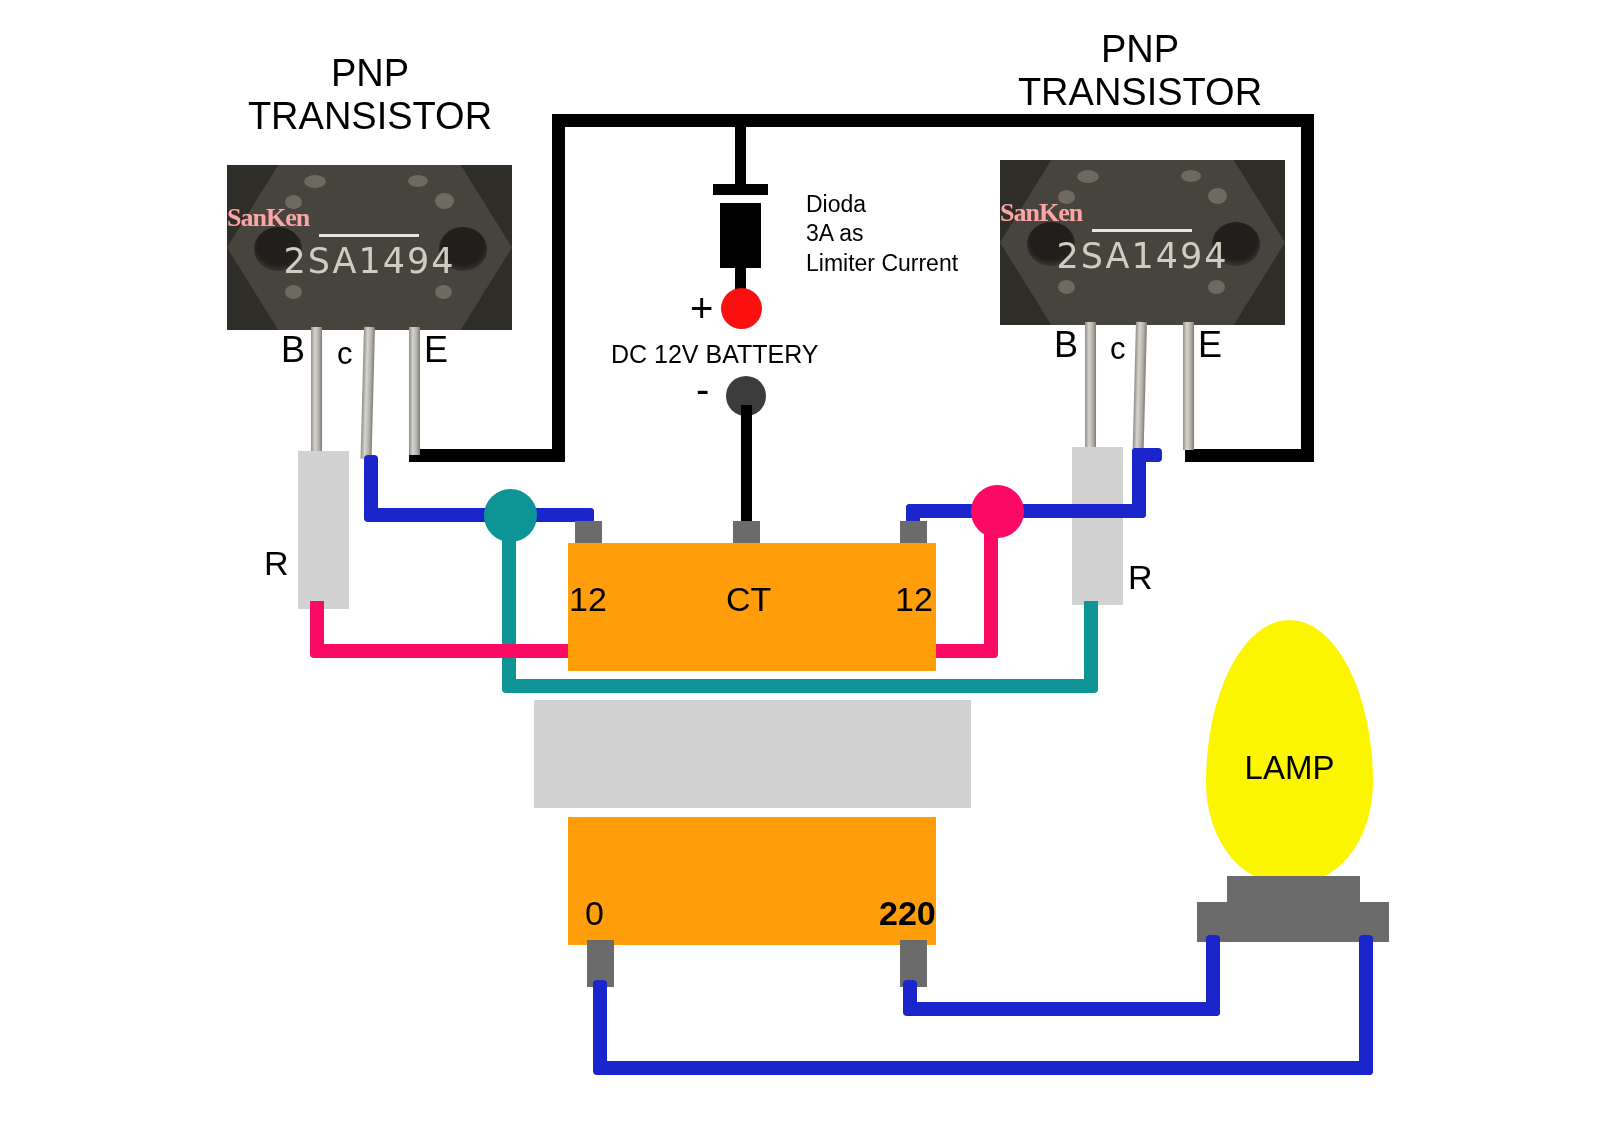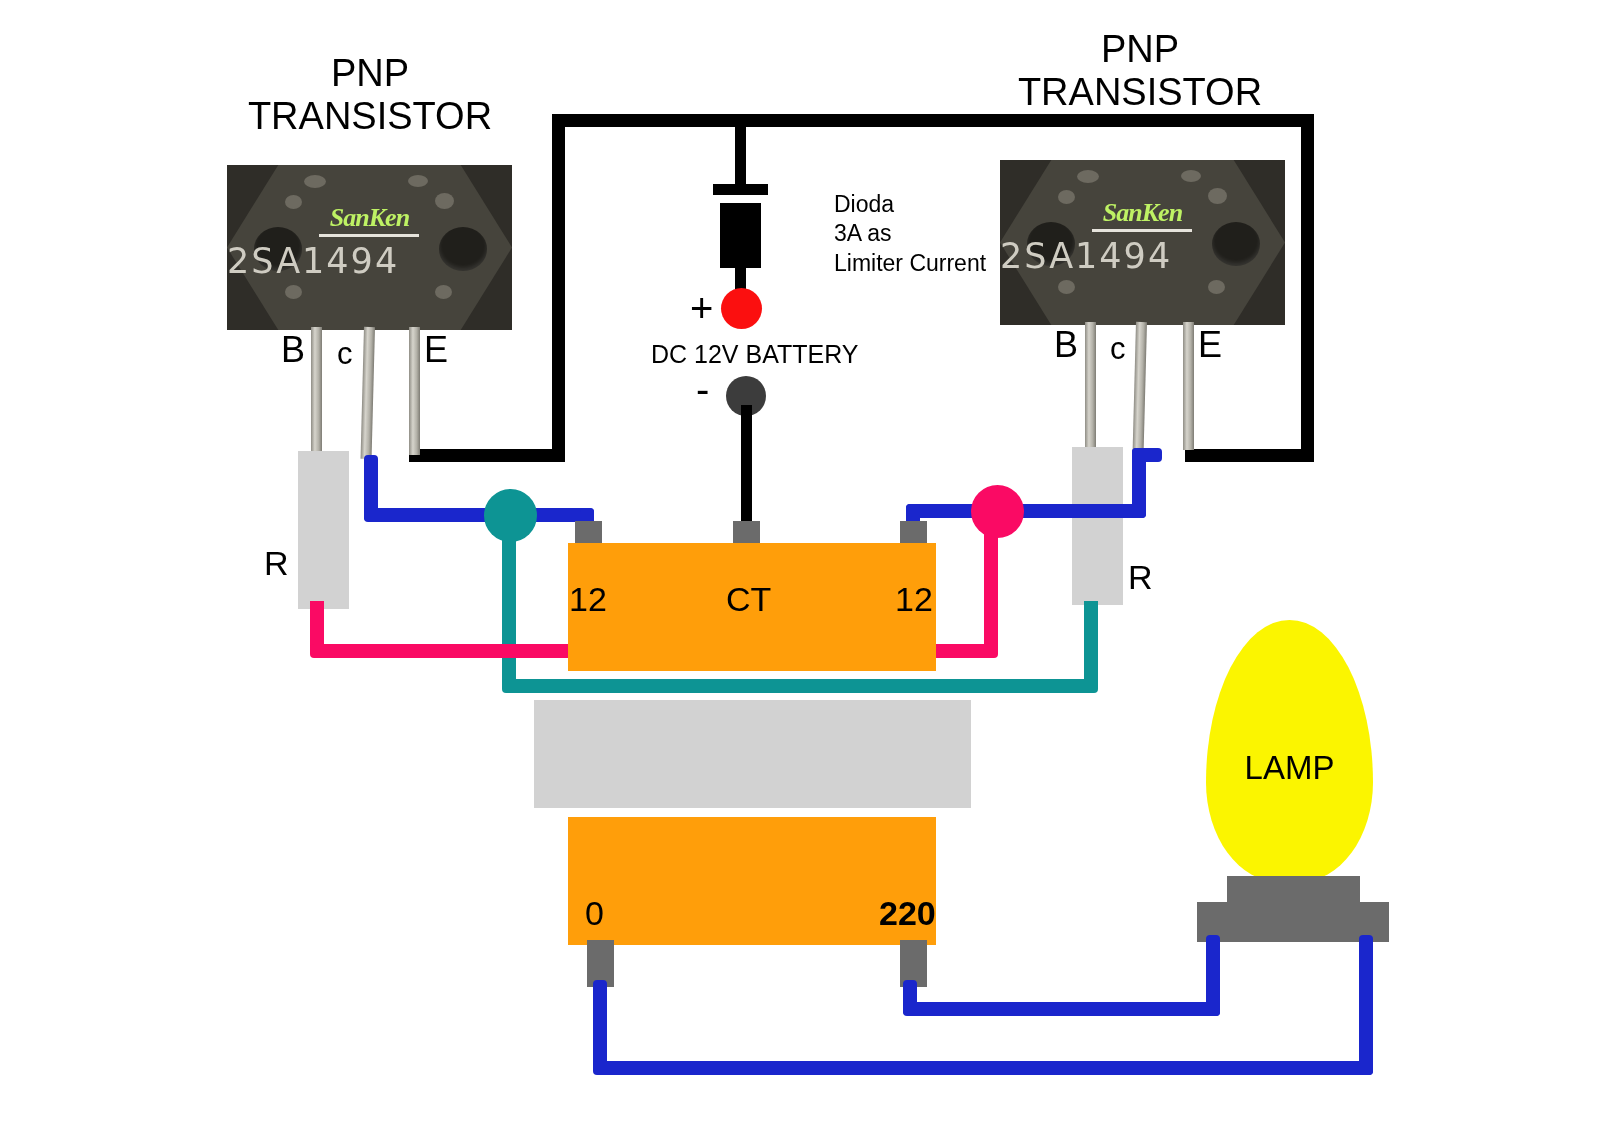--- a/index.html
+++ b/index.html
@@ -50,36 +50,34 @@
     box-shadow: inset 0 -3px 4px rgba(255,255,255,0.10);
   }
   .pkg .smhole {
     position: absolute;
     background: #6d6a60;
     border-radius: 50%;
   }
   .pkg .brand {
     position: absolute;
     width: 100%;
-    text-align: center;
-    color: #bef264;
+    color: #fca5a5;
     font-family: "Liberation Serif", serif;
-    font-style: italic;
     font-weight: bold;
     letter-spacing: -1px;
   }
   .pkg .brandline {
     position: absolute;
     background: #e6e4dc;
     height: 3px;
   }
   .pkg .partno {
     position: absolute;
     width: 100%;
-    text-align: left;
+    text-align: center;
     color: #cfccc2;
     font-family: "DejaVu Sans", sans-serif;
     letter-spacing: 2px;
   }
   .pin {
     position: absolute;
     width: 11px;
     background: linear-gradient(90deg,#8f8d85 0%, #d6d4cc 35%, #b3b1a8 70%, #7e7c74 100%);
   }
 
@@ -176,25 +174,25 @@
   <div class="pin" style="left:1085px; top:322px; height:128px;"></div>
   <div class="pin" style="left:1136px; top:322px; height:132px; transform:rotate(1.5deg); transform-origin:top center;"></div>
   <div class="pin" style="left:1183px; top:322px; height:128px;"></div>
   <div class="lbl t-pin" style="left:1054px; top:325px;">B</div>
   <div class="lbl t-pin" style="left:1110px; top:332px; font-size:31px;">c</div>
   <div class="lbl t-pin" style="left:1198px; top:325px;">E</div>
 
   <div class="diode-bar" style="left:713px; top:184px; width:55px; height:11px;"></div>
   <div class="diode-body" style="left:720px; top:203px; width:41px; height:65px;"></div>
   <div class="w" style="left:735px; top:265px; width:11px; height:36px; background:#000;"></div>
-  <div class="lbl t-note" style="left:834px; top:190px;"><span>Dioda</span><br><span>3A as</span><br><span>Limiter Current</span></div>
+  <div class="lbl t-note" style="left:806px; top:190px;"><span>Dioda</span><br><span>3A as</span><br><span>Limiter Current</span></div>
 
   <div class="batt-dot" style="left:721px; top:288px; width:41px; height:41px; background:#fb0f0f;"></div>
   <div class="lbl t-sign" style="left:690px; top:286px;">+</div>
-  <div class="lbl t-batt" style="left:611px; top:340px;margin-left:40px;">DC 12V BATTERY</div>
+  <div class="lbl t-batt" style="left:611px; top:340px;">DC 12V BATTERY</div>
   <div class="batt-dot" style="left:726px; top:376px; width:40px; height:40px; background:#3c3c3c;"></div>
   <div class="lbl t-sign" style="left:696px; top:367px;">-</div>
   <div class="w" style="left:741px; top:405px; width:11px; height:127px; background:#000;"></div>
 
   <div class="resistor" style="left:298px; top:451px; width:51px; height:158px;"></div>
   <div class="lbl t-r" style="left:264px; top:544px;">R</div>
 
   <div class="resistor" style="left:1072px; top:447px; width:51px; height:158px;"></div>
   <div class="lbl t-r" style="left:1128px; top:558px;">R</div>
 

